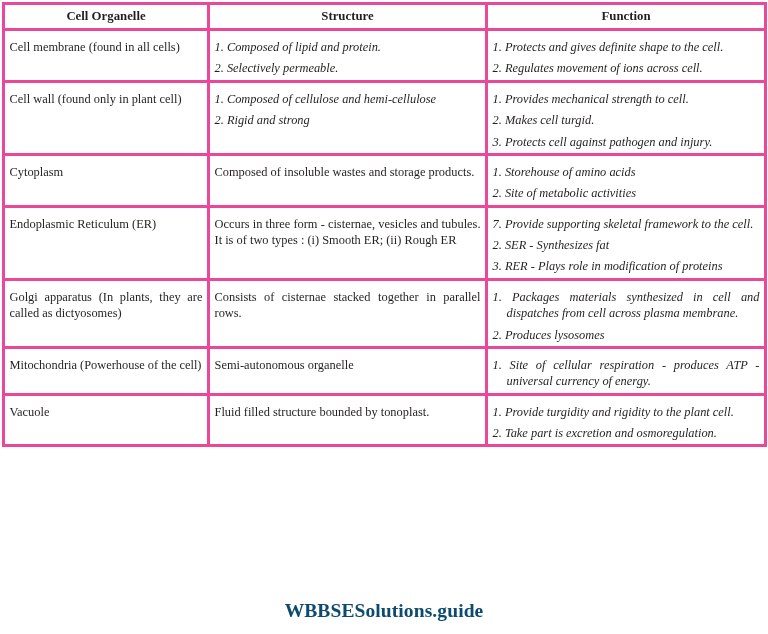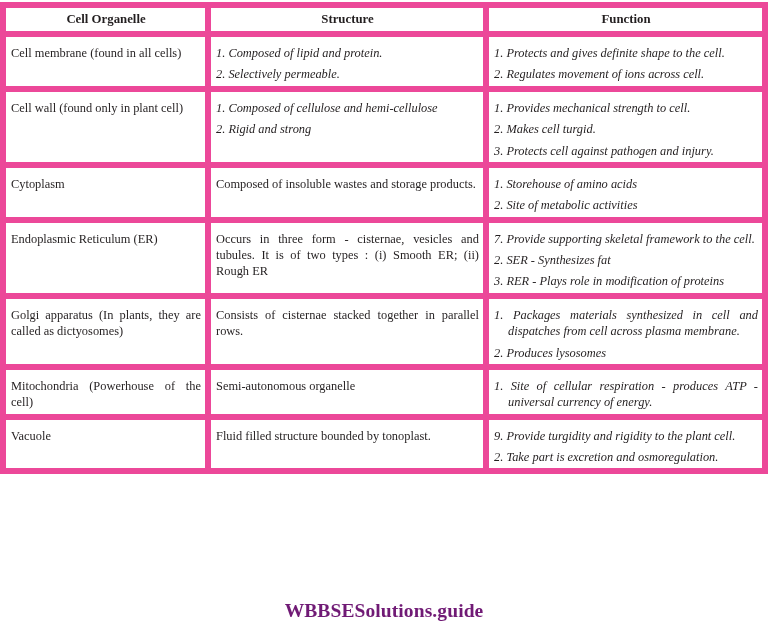--- a/index.html
+++ b/index.html
@@ -22,21 +22,21 @@
   }
   table.organelle-table {
     border-collapse: collapse;
     table-layout: fixed;
     width: 762px;
     margin: 2px auto 0 auto;
     border: 1px solid #2b2b2b;
   }
   table.organelle-table td,
   table.organelle-table th {
-    border: 6px solid #ec4899;
+    border: 3px solid #ec4899;
     vertical-align: top;
     padding: 8px 4px 3px 5px;
     font-size: 12.4px;
     line-height: 1.32;
     font-weight: normal;
   }
   table.organelle-table thead th {
     text-align: center;
     font-weight: bold;
     padding-top: 3px;
@@ -72,21 +72,21 @@
   .footer-brand {
     position: absolute;
     left: 0;
     right: 0;
     bottom: 14px;
     text-align: center;
     font-family: "Liberation Serif", "DejaVu Serif", serif;
     font-weight: bold;
     font-size: 19.5px;
     letter-spacing: 0.1px;
-    color: #701a75;
+    color: #0c4a6e;
   }
 </style>
 </head>
 <body>
 
 <div class="page">
 
   <table class="organelle-table">
     <colgroup>
       <col class="c-organelle">
@@ -194,21 +194,21 @@
         </tr>
         <tr>
           <td>
             <p class="cell-para just">Vacuole</p>
           </td>
           <td>
             <p class="cell-para just">Fluid filled structure bounded by tonoplast.</p>
           </td>
           <td>
             <ul class="items justified">
-              <li>9. Provide turgidity and rigidity to the plant cell.</li>
+              <li>1. Provide turgidity and rigidity to the plant cell.</li>
               <li>2. Take part is excretion and osmoregulation.</li>
             </ul>
           </td>
         </tr>
       </tbody>
   </table>
 
   <div class="footer-brand">WBBSESolutions.guide</div>
 
 </div>

